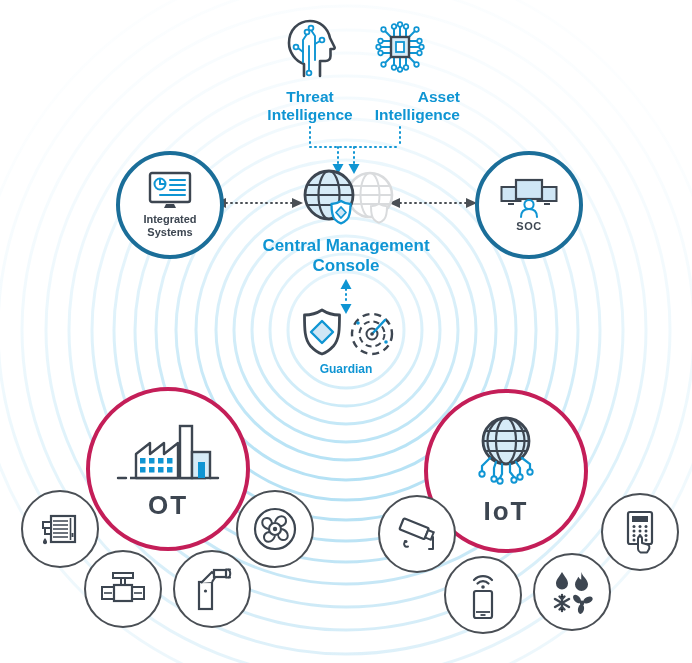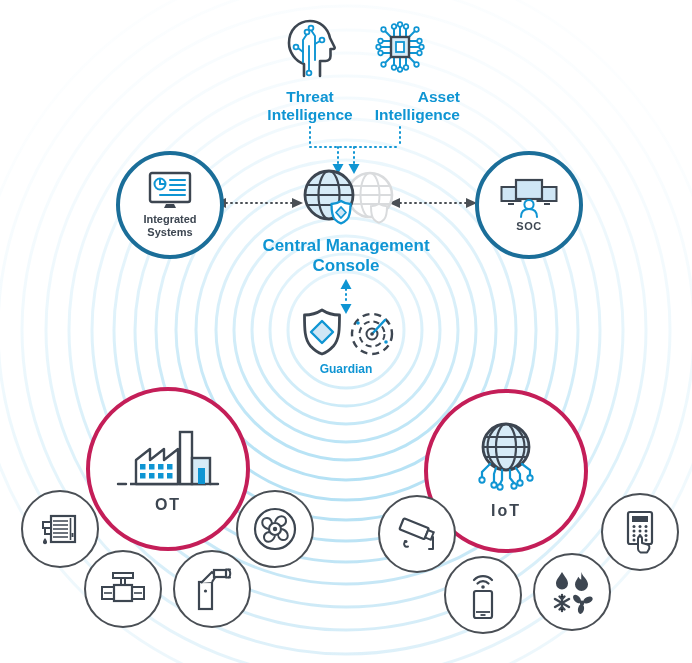--- a/index.html
+++ b/index.html
@@ -13,21 +13,21 @@
   .dark-label{color:#3d4651;font-weight:bold;text-align:center;}
   .ring-node{position:absolute;border-radius:50%;background:#fff;z-index:2;
              display:flex;flex-direction:column;align-items:center;justify-content:center;}
   .teal-ring{border:4px solid #1b6e99;}
   .crimson-ring{border:4px solid #c41e58;}
   .gray-ring{border:2.5px solid #4a4f55;}
   .top-label{font-size:15.5px;}
   .cmc-label{font-size:17px;}
   .guardian-label{font-size:12px;}
   .in-circle-label{font-size:11px;line-height:1.2;margin-top:2px;}
-  .big-label{font-size:16px;letter-spacing:2px;margin-top:6px;}
+  .big-label{font-size:26px;letter-spacing:2px;margin-top:6px;}
 </style>
 </head>
 <body>
 
 <div id="stage">
 
   <svg id="ripple-layer" width="692" height="663" viewBox="0 0 692 663">
     <defs>
       <linearGradient id="rg" gradientUnits="userSpaceOnUse" x1="0" y1="120" x2="0" y2="663">
         <stop offset="0" stop-color="#eaf6fc"></stop>

